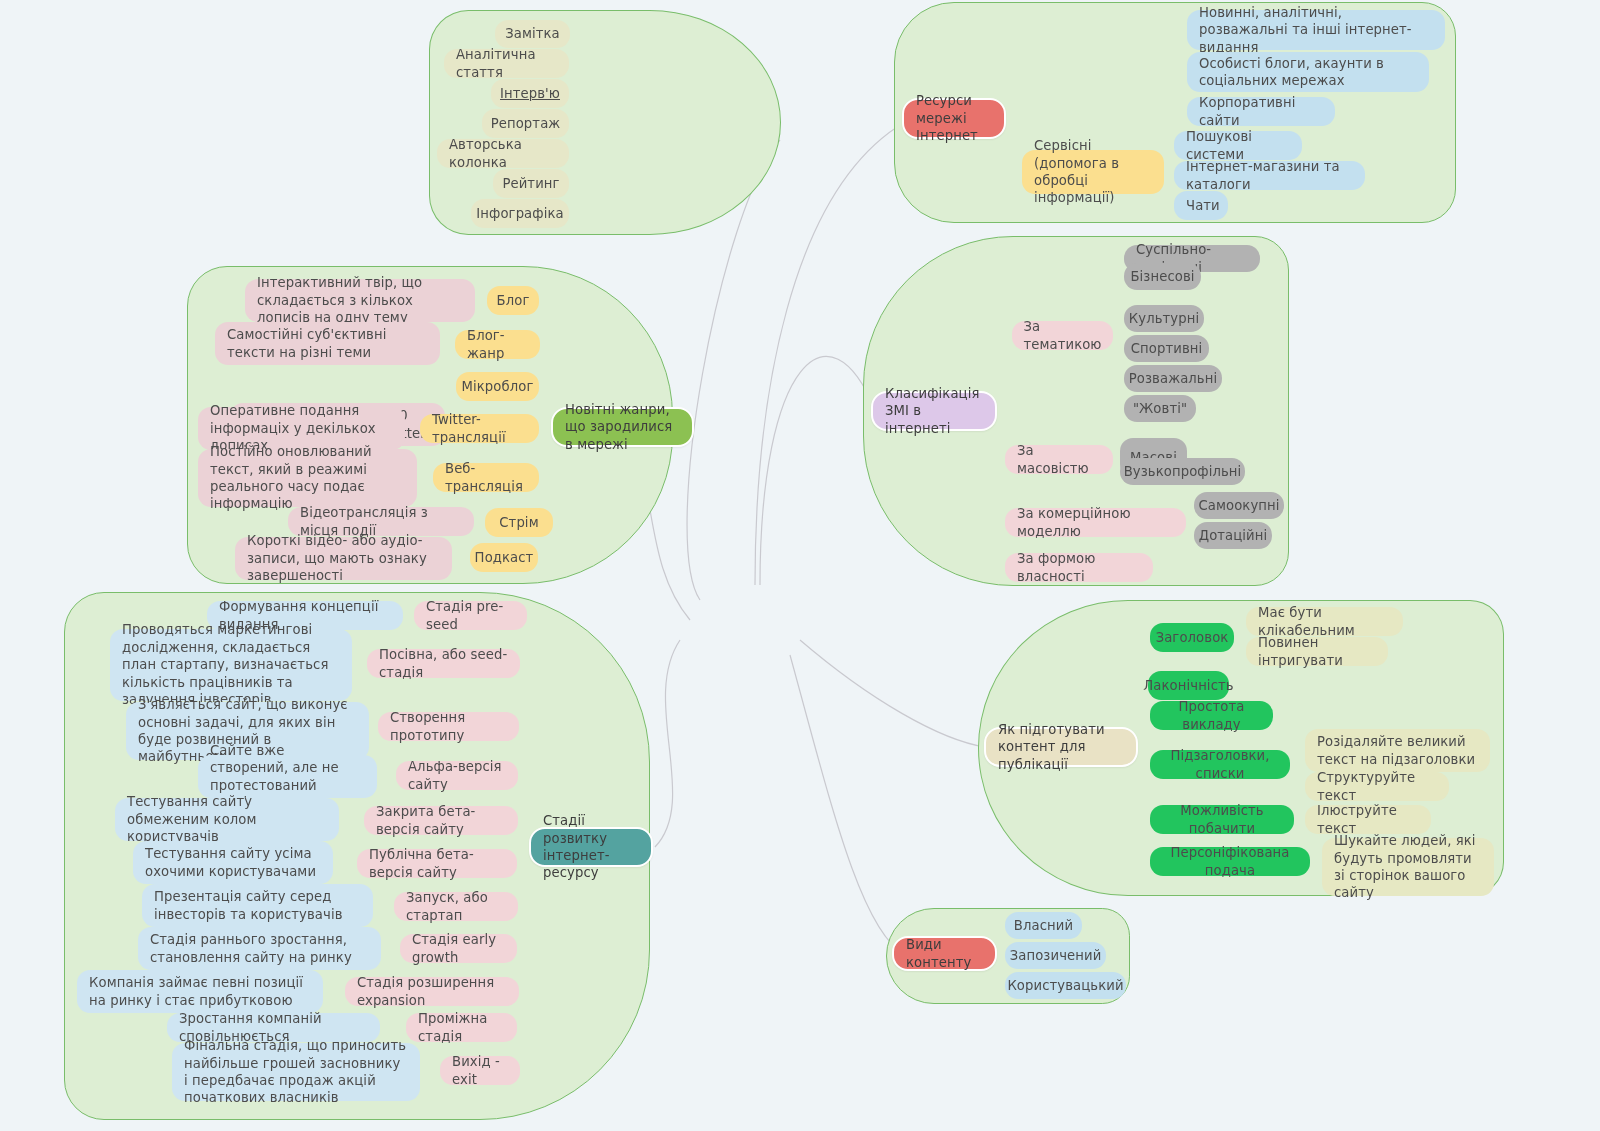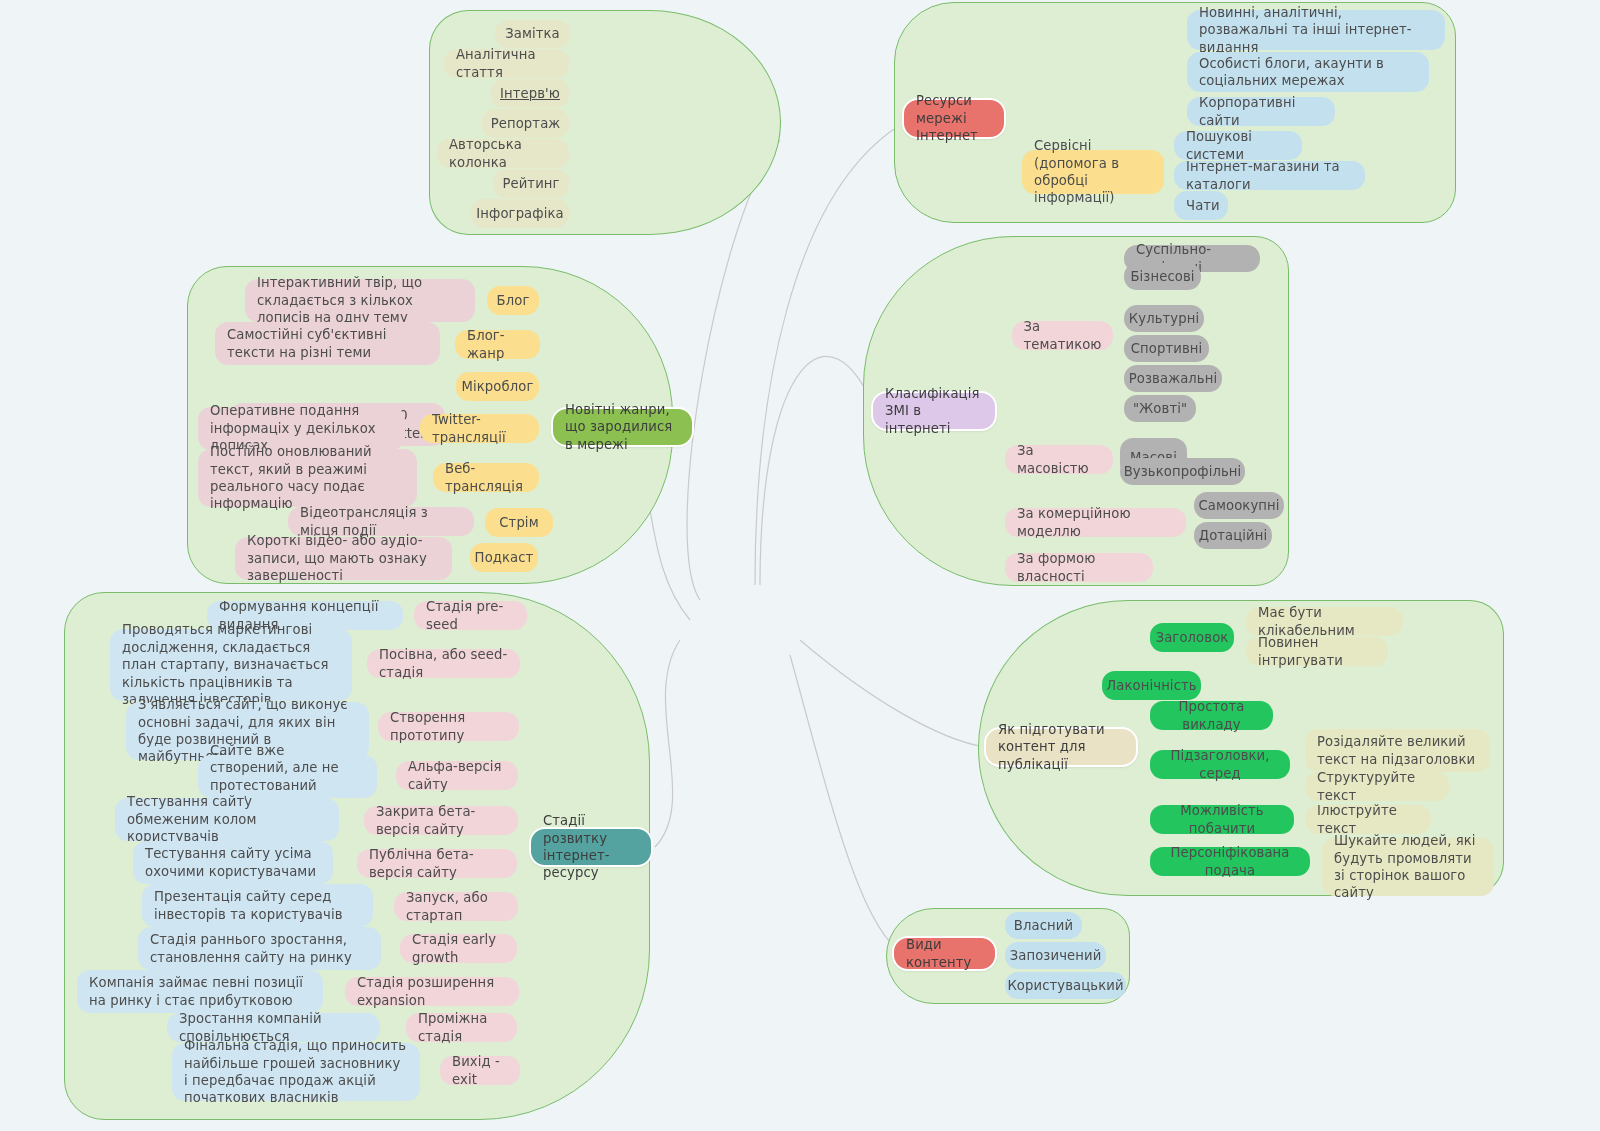--- a/index.html
+++ b/index.html
@@ -268,24 +268,24 @@
 
   <div class="node c-pinkrose" style="left:440px;top:1056px;width:80px;height:29px;justify-content:center;">Вихід - exit</div>
   <div class="node c-lightblue" style="left:172px;top:1043px;width:248px;height:58px;">Фінальна стадія, що приносить найбільше грошей засновнику і передбачає продаж акцій початкових власників</div>
 
   <div class="node l1 c-beige" style="left:984px;top:727px;width:154px;height:40px;">Як підготувати контент для публікації</div>
 
   <div class="node c-magenta" style="left:1150px;top:623px;width:84px;height:29px;justify-content:center;">Заголовок</div>
   <div class="node c-olive" style="left:1246px;top:607px;width:157px;height:29px;justify-content:center;">Має бути клікабельним</div>
   <div class="node c-olive" style="left:1246px;top:637px;width:142px;height:29px;justify-content:center;">Повинен інтригувати</div>
 
-  <div class="node c-magenta" style="left:1102px;top:671px;width:99px;height:29px;justify-content:center;">Лаконічність</div>
+  <div class="node c-magenta" style="left:1148px;top:671px;width:81px;height:29px;justify-content:center;">Лаконічність</div>
   <div class="node c-magenta" style="left:1150px;top:701px;width:123px;height:29px;justify-content:center;">Простота викладу</div>
 
-  <div class="node c-magenta" style="left:1150px;top:750px;width:140px;height:29px;justify-content:center;">Підзаголовки, серед</div>
+  <div class="node c-magenta" style="left:1150px;top:750px;width:140px;height:29px;justify-content:center;">Підзаголовки, списки</div>
   <div class="node c-olive" style="left:1305px;top:729px;width:185px;height:43px;">Розідаляйте великий текст на підзаголовки</div>
   <div class="node c-olive" style="left:1305px;top:772px;width:144px;height:29px;justify-content:center;">Структуруйте текст</div>
 
   <div class="node c-magenta" style="left:1150px;top:805px;width:144px;height:29px;justify-content:center;">Можливість побачити</div>
   <div class="node c-olive" style="left:1305px;top:805px;width:126px;height:29px;justify-content:center;">Ілюструйте текст</div>
 
   <div class="node c-magenta" style="left:1150px;top:847px;width:160px;height:29px;justify-content:center;">Персоніфікована подача</div>
   <div class="node c-olive" style="left:1322px;top:838px;width:172px;height:58px;">Шукайте людей, які будуть промовляти зі сторінок вашого сайту</div>
 
   <div class="node l1 c-red" style="left:892px;top:936px;width:105px;height:35px;justify-content:center;">Види контенту</div>

